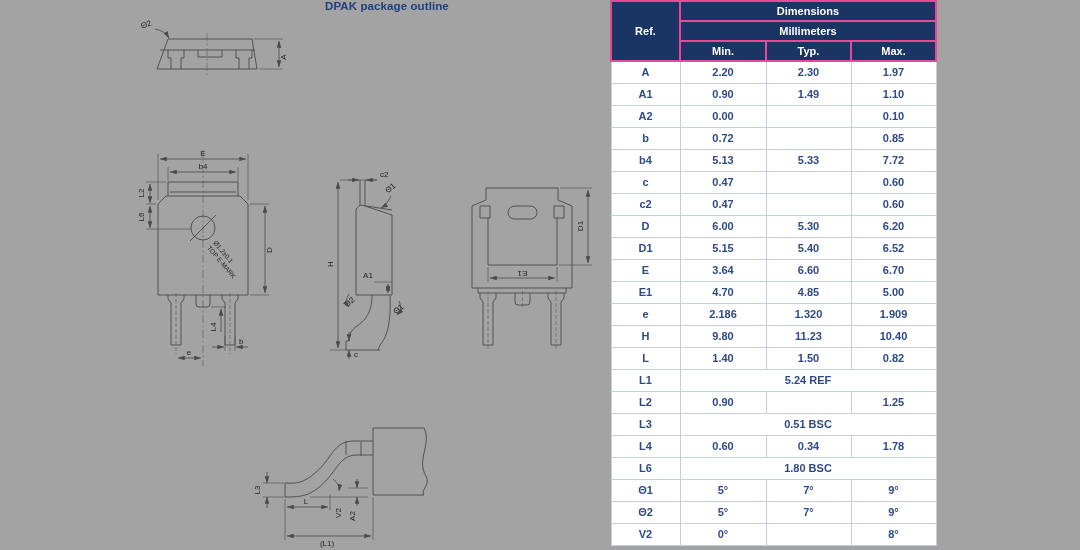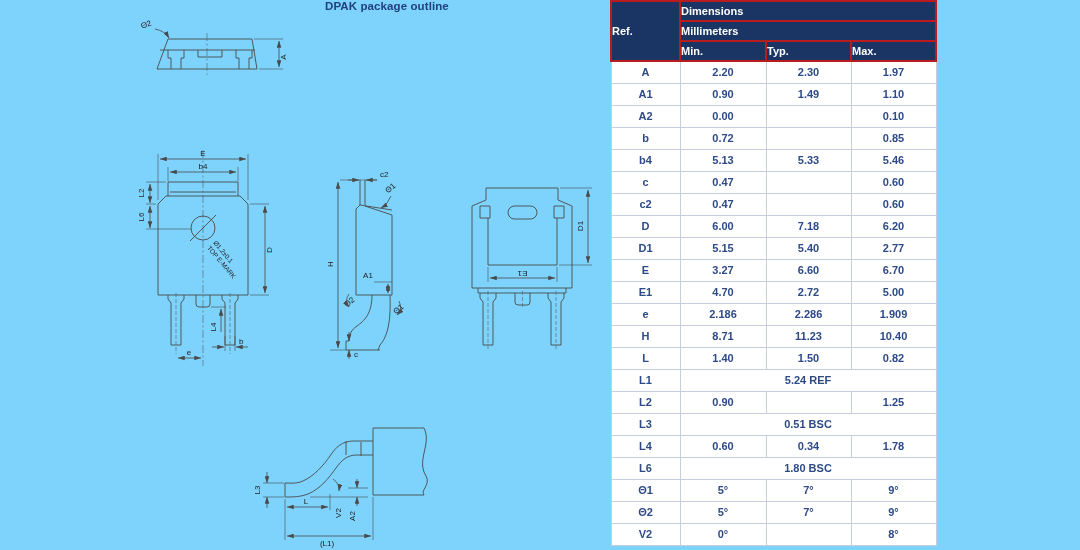--- a/index.html
+++ b/index.html
@@ -1,18 +1,18 @@
 <!DOCTYPE html>
 <html><head>
 <meta charset="utf-8">
 <style>
   * { margin:0; padding:0; box-sizing:border-box; }
   html,body { background:#fff; }
   #page {
-    position:relative; width:1080px; height:550px; background:#7dd3fc;
+    position:relative; width:1080px; height:550px; background:#a3a3a3;
     font-family:"Liberation Sans", sans-serif; overflow:hidden;
   }
   
   #title {
     position:absolute; left:325px; top:0px; width:260px;
     font-size:11.5px; font-weight:bold; color:#21407f; letter-spacing:0.1px;
   }
   
   #drawings { position:absolute; left:0; top:0; }
   .ln  { stroke:#4a4a4a; fill:none; stroke-width:0.9; stroke-linejoin:round; }
@@ -24,21 +24,21 @@
   .lbl  { font:8px "Liberation Sans", sans-serif; fill:#222; }
   .lbls { font:6.5px "Liberation Sans", sans-serif; fill:#222; }
   
   #dim-table-wrap { position:absolute; left:610px; top:0; }
   table#dim-table {
     border-collapse:collapse; table-layout:fixed; width:325px;
     font-family:"Liberation Sans", sans-serif;
   }
   #dim-table th {
     background:#1a3463; color:#ffffff; font-size:11px; font-weight:bold;
-    border:2px solid #b91c1c; text-align:left; padding:0;
+    border:2px solid #ec4899; text-align:center; padding:0;
   }
   #dim-table thead tr { height:20px; }
   #dim-table td {
     border:1px solid #c6cedd; color:#2d4a87; font-size:11px; font-weight:bold;
     text-align:center; height:21px; padding:0; background:#ffffff;
   }
   #dim-table tbody tr { height:22px; }
 </style>
 </head>
 <body>
@@ -226,67 +226,67 @@
           <tr>
             <td>b</td>
             <td>0.72</td>
             <td></td>
             <td>0.85</td>
           </tr>
           <tr>
             <td>b4</td>
             <td>5.13</td>
             <td>5.33</td>
-            <td>5.46</td>
+            <td>7.72</td>
           </tr>
           <tr>
             <td>c</td>
             <td>0.47</td>
             <td></td>
             <td>0.60</td>
           </tr>
           <tr>
             <td>c2</td>
             <td>0.47</td>
             <td></td>
             <td>0.60</td>
           </tr>
           <tr>
             <td>D</td>
             <td>6.00</td>
-            <td>7.18</td>
+            <td>5.30</td>
             <td>6.20</td>
           </tr>
           <tr>
             <td>D1</td>
             <td>5.15</td>
             <td>5.40</td>
-            <td>2.77</td>
+            <td>6.52</td>
           </tr>
           <tr>
             <td>E</td>
-            <td>3.27</td>
+            <td>3.64</td>
             <td>6.60</td>
             <td>6.70</td>
           </tr>
           <tr>
             <td>E1</td>
             <td>4.70</td>
-            <td>2.72</td>
+            <td>4.85</td>
             <td>5.00</td>
           </tr>
           <tr>
             <td>e</td>
             <td>2.186</td>
-            <td>2.286</td>
+            <td>1.320</td>
             <td>1.909</td>
           </tr>
           <tr>
             <td>H</td>
-            <td>8.71</td>
+            <td>9.80</td>
             <td>11.23</td>
             <td>10.40</td>
           </tr>
           <tr>
             <td>L</td>
             <td>1.40</td>
             <td>1.50</td>
             <td>0.82</td>
           </tr>
           <tr>

